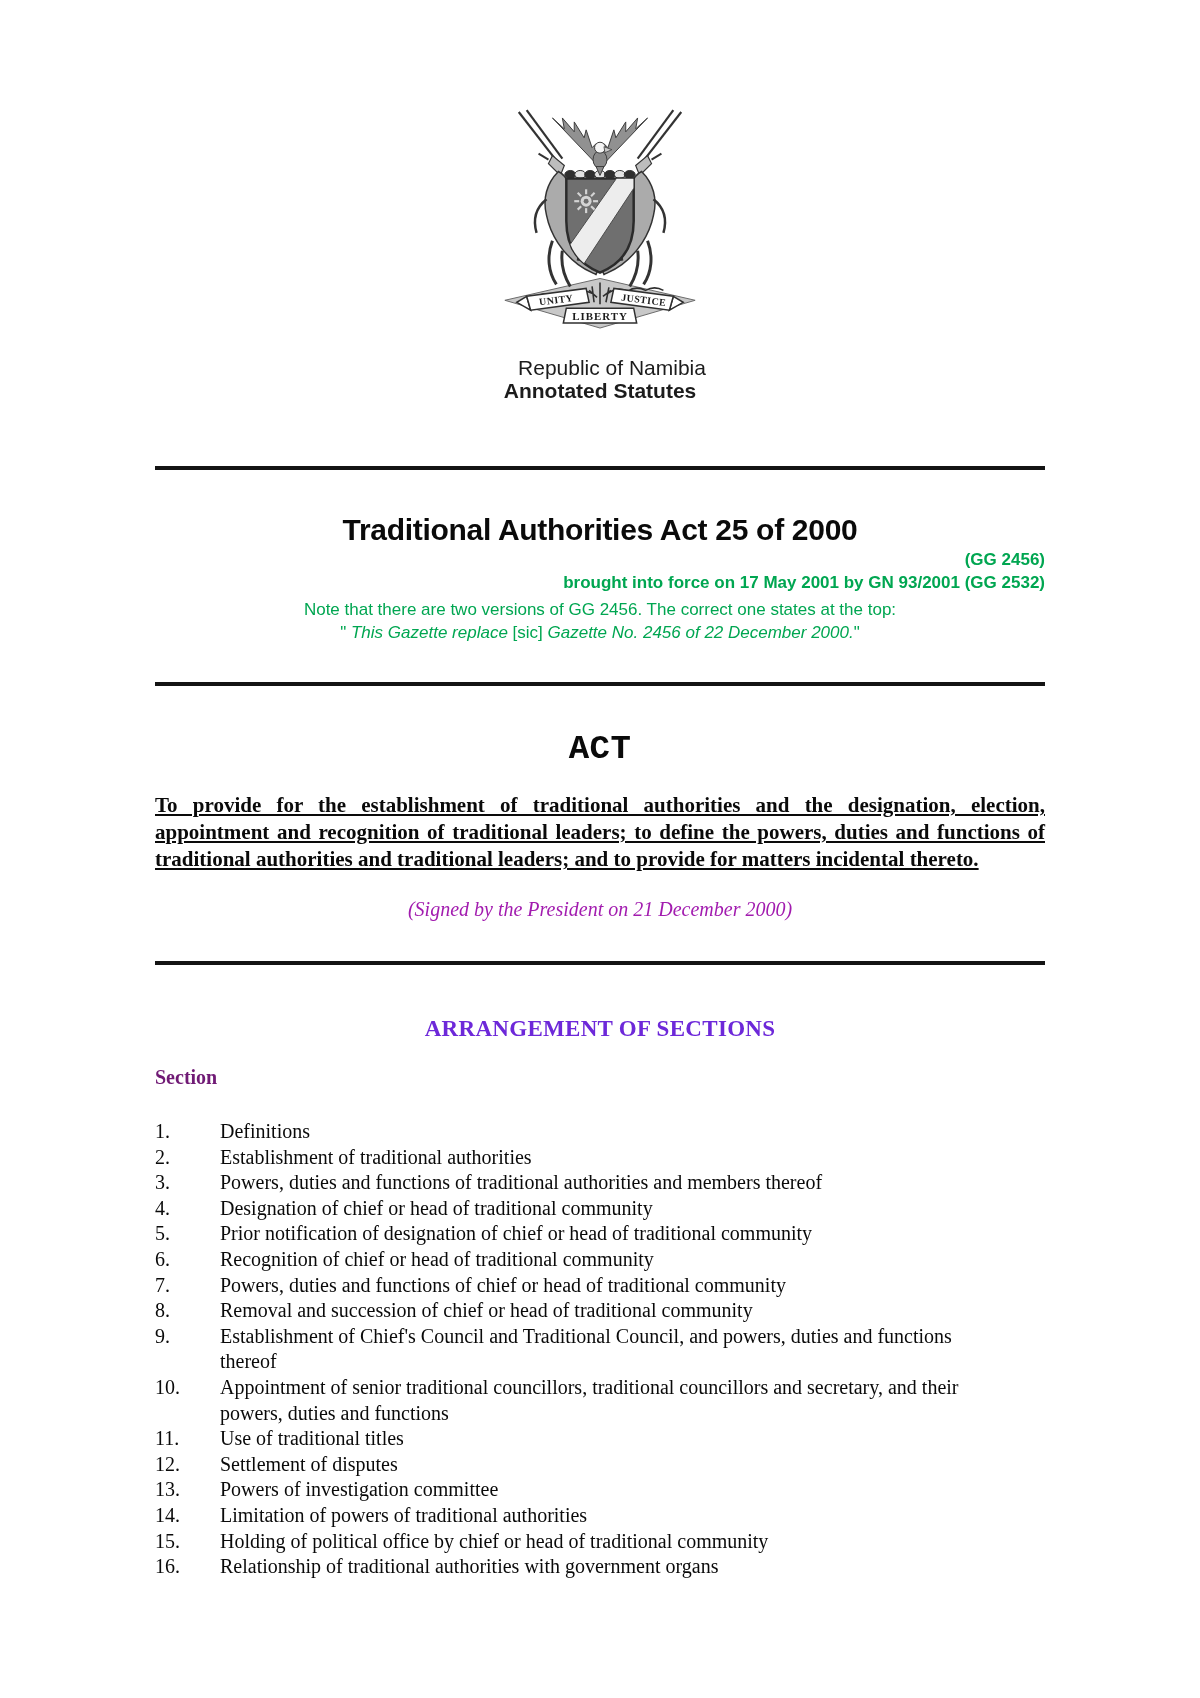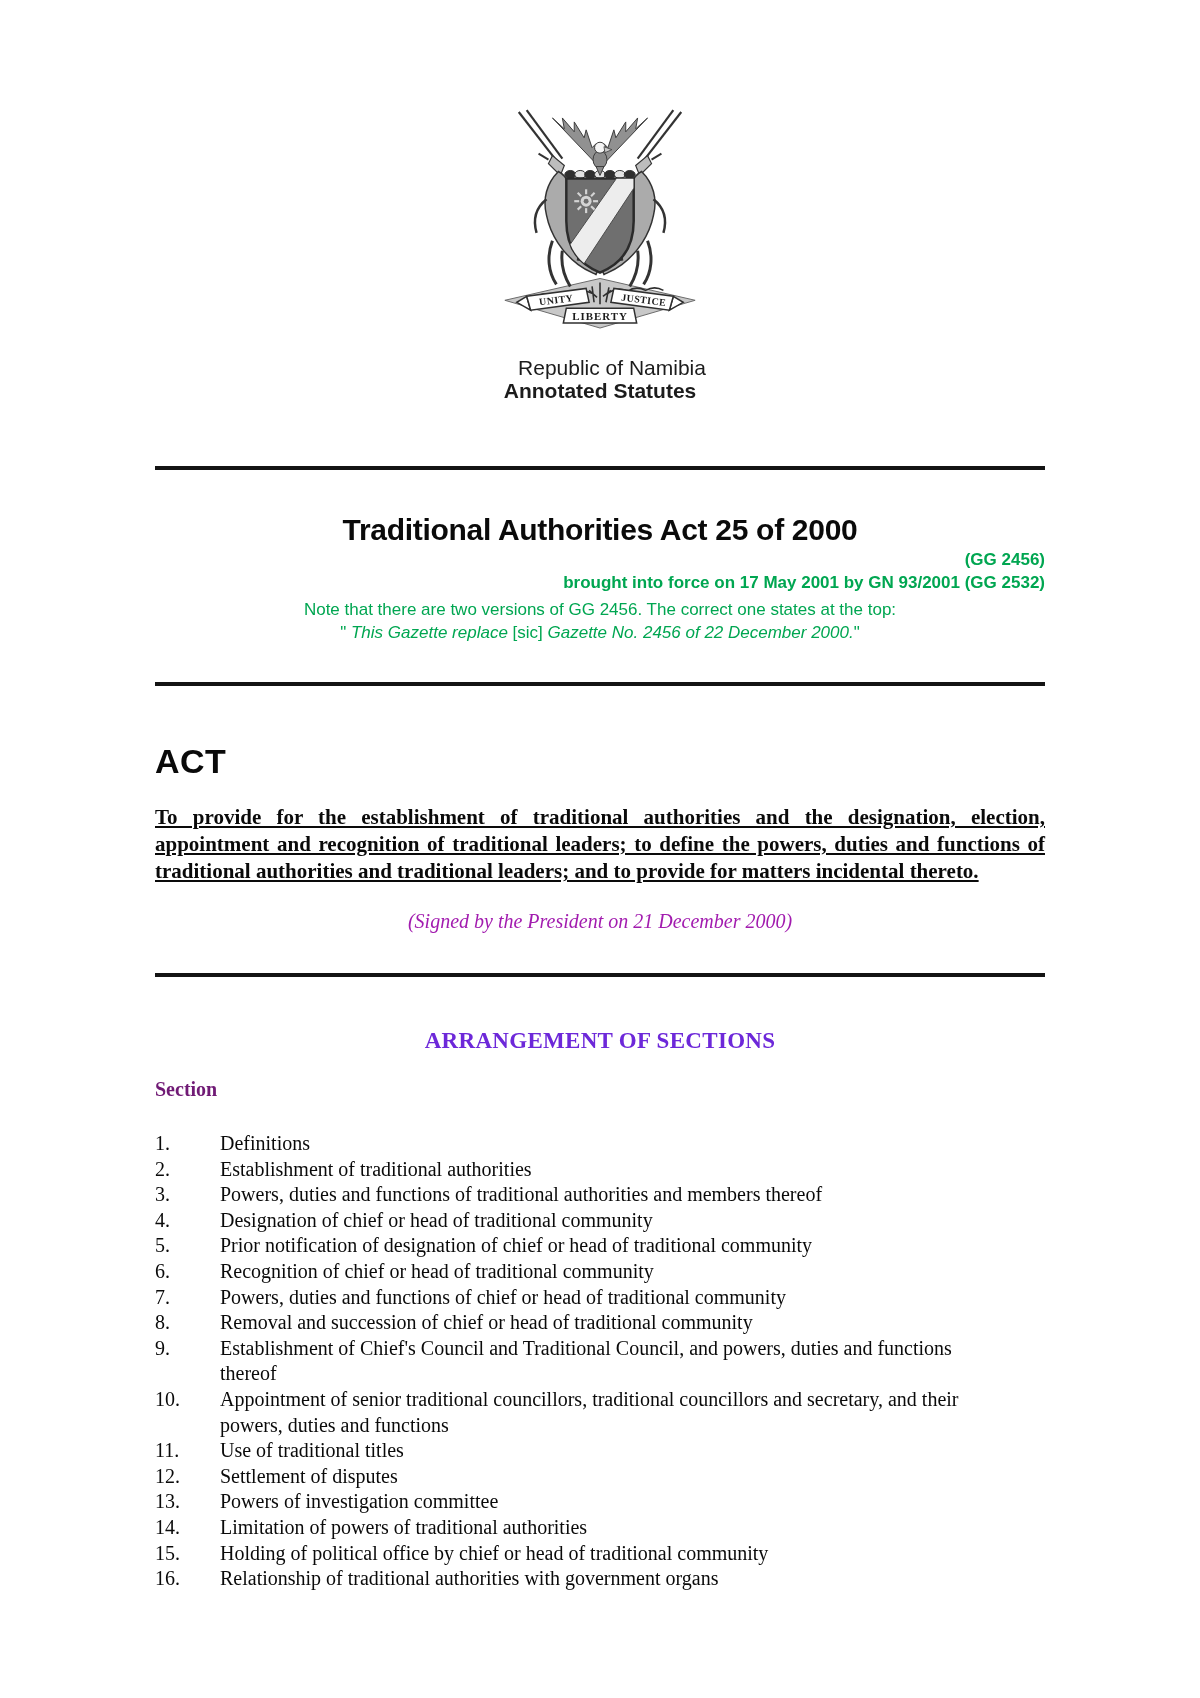--- a/index.html
+++ b/index.html
@@ -25,22 +25,22 @@
     font-weight:bold;font-size:30px;line-height:36px;letter-spacing:-0.3px;color:#0a0a0a;
   }
   .green-line{
     font-family:"Liberation Sans","DejaVu Sans",sans-serif;
     text-align:center;font-size:17px;line-height:23px;color:var(--accent,#00a651);
   }
   .green-bold{font-weight:bold;text-align:right;}
   .green-note{margin-top:4px;}
   .quote-italic{font-style:italic;}
   .act-heading{
-    margin-top:56px;
-    font-family:Liberation Sans, sans-serif;
+    margin-top:44px;text-align:center;
+    font-family:Liberation Mono, monospace;
     font-weight:bold;font-size:34px;line-height:38px;letter-spacing:0.5px;color:#0a0a0a;
   }
   .preamble{
     margin:24px 0 0 0;font-weight:bold;font-size:21px;line-height:27px;
     text-align:justify;color:#0a0a0a;text-decoration:underline;
   }
   .signed-line{
     margin-top:24px;text-align:center;font-style:italic;font-size:20px;line-height:24px;color:#a21caf;
   }
   .arr-heading{

